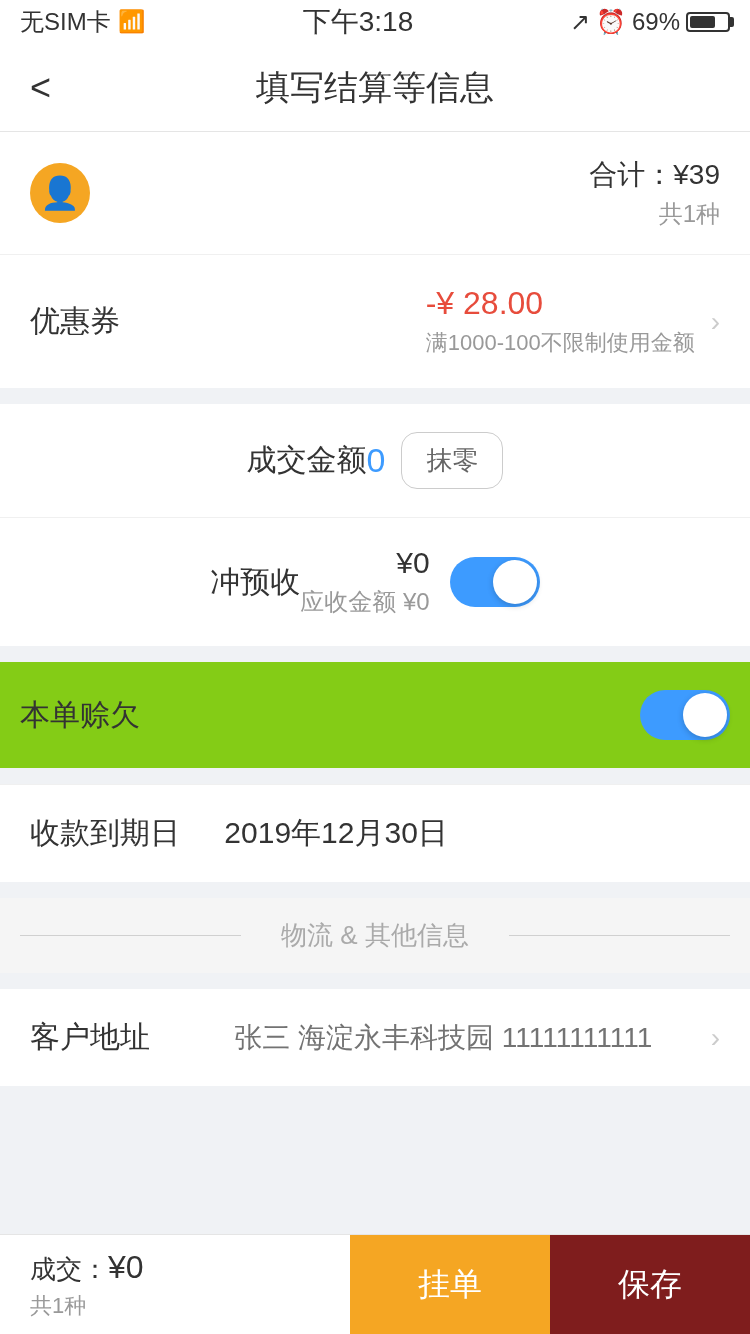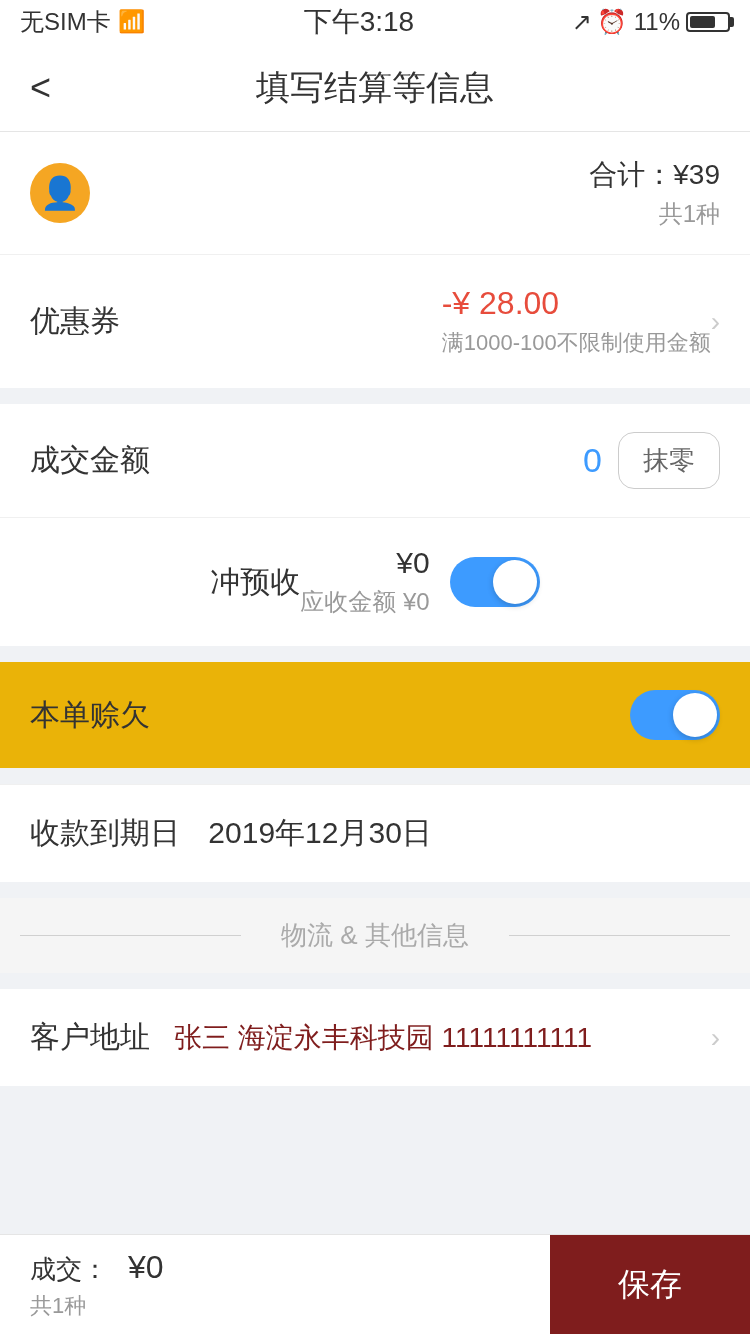--- a/index.html
+++ b/index.html
@@ -120,40 +120,40 @@
     
     .coupon-row {
       display: flex;
       align-items: center;
       justify-content: space-between;
       padding: 30px 30px;
       background: #fff;
       border-top: 1px solid #f0f0f0;
     }
     .coupon-label { font-size: 30px; color: #333; }
-    .coupon-right { display: flex; align-items: center; gap: 0; }
+    .coupon-right { display: flex; align-items: center; gap: 16px; }
     .coupon-discount { font-size: 32px; color: #e74c3c; font-weight: 500; }
     .coupon-desc { font-size: 22px; color: #999; margin-top: 6px; text-align: right; }
     .chevron-right { font-size: 28px; color: #ccc; }
 
     
     .separator {
       height: 16px;
       background: #f0f2f5;
     }
 
     
     .transaction-section {
       background: #fff;
       margin-bottom: 16px;
     }
     .transaction-row {
       display: flex;
       align-items: center;
-      justify-content: space-between;
+      justify-content: center;
       padding: 28px 30px;
       border-bottom: 1px solid #f0f0f0;
     }
     .transaction-label { font-size: 30px; color: #333; }
     .transaction-right { display: flex; align-items: center; gap: 16px; }
     .transaction-amount {
       font-size: 34px;
       color: #3d9bff;
       font-weight: 500;
     }
@@ -203,23 +203,23 @@
       border-radius: 50%;
       position: absolute;
       top: 3px;
       right: 3px;
       box-shadow: 0 2px 6px rgba(0,0,0,0.2);
       transition: left 0.2s;
     }
 
     
     .debt-section {
-      background: #eab308;
+      background: #84cc16;
       margin-bottom: 16px;
-      padding: 28px 30px;
+      padding: 28px 20px;
       display: flex;
       align-items: center;
       justify-content: space-between;
     }
     .debt-label { font-size: 30px; color: #333; }
 
     
     .due-date-row {
       background: #fff;
       padding: 28px 30px;
@@ -251,21 +251,21 @@
     
     .address-row {
       background: #fff;
       padding: 28px 30px;
       display: flex;
       align-items: center;
       justify-content: space-between;
       margin-top: 16px;
     }
     .address-label { font-size: 30px; color: #333; flex-shrink: 0; }
-    .address-value { font-size: 28px; color: #7f1d1d; margin-left: 24px; flex: 1; }
+    .address-value { font-size: 28px; color: #737373; margin-left: 36px; flex: 1; text-align: center; }
 
     
     .bottom-bar {
       position: fixed;
       bottom: 0;
       left: 0;
       width: 750px;
       height: 100px;
       display: flex;
       background: #fff;
@@ -308,21 +308,21 @@
 
 <div class="status-bar">
   <div class="status-left">
     <span>无SIM卡</span>
     <span class="wifi-icon">📶</span>
   </div>
   <div class="status-center">下午3:18</div>
   <div class="status-right">
     <span>↗</span>
     <span>⏰</span>
-    <span>11%</span>
+    <span>69%</span>
     <span class="battery-icon">
       <span class="battery-fill"></span>
     </span>
   </div>
 </div>
 
 <div class="nav-bar">
   <span class="nav-back">&lt;</span>
   <span class="nav-title">填写结算等信息</span>
 </div>
@@ -383,21 +383,21 @@
 
   <div class="debt-section">
     <span class="debt-label">本单赊欠</span>
     <div class="toggle-switch">
       <div class="knob"></div>
     </div>
   </div>
 
   <div class="due-date-row">
     <span>收款到期日</span>
-    <span style="margin-left:20px;">2019年12月30日</span>
+    <span style="margin-left:36px;">2019年12月30日</span>
   </div>
 
   <div class="separator"></div>
 
   <div class="logistics-divider">
     <div class="logistics-divider-inner">
       <div class="divider-line"></div>
       <span class="logistics-title">物流 &amp; 其他信息</span>
       <div class="divider-line"></div>
     </div>
@@ -406,22 +406,25 @@
   <div class="address-row">
     <span class="address-label">客户地址</span>
     <span class="address-value">张三 海淀永丰科技园 11111111111</span>
     <span class="chevron-right" style="margin-left:10px;">›</span>
   </div>
 
 </div>
 
 <div class="bottom-bar">
   <div class="bottom-left">
-    <div style="display:flex;align-items:baseline;gap:20px;">
+    <div style="display:flex;align-items:baseline;gap:0;">
       <span class="bottom-deal">成交：</span>
       <span class="bottom-deal-amount">¥0</span>
     </div>
     <div class="bottom-count">共1种</div>
   </div>
+  <div class="bottom-btn-hang">
+    <span>挂单</span>
+  </div>
   <div class="bottom-btn-save">
     <span>保存</span>
   </div>
 </div>
 
 </body></html>

